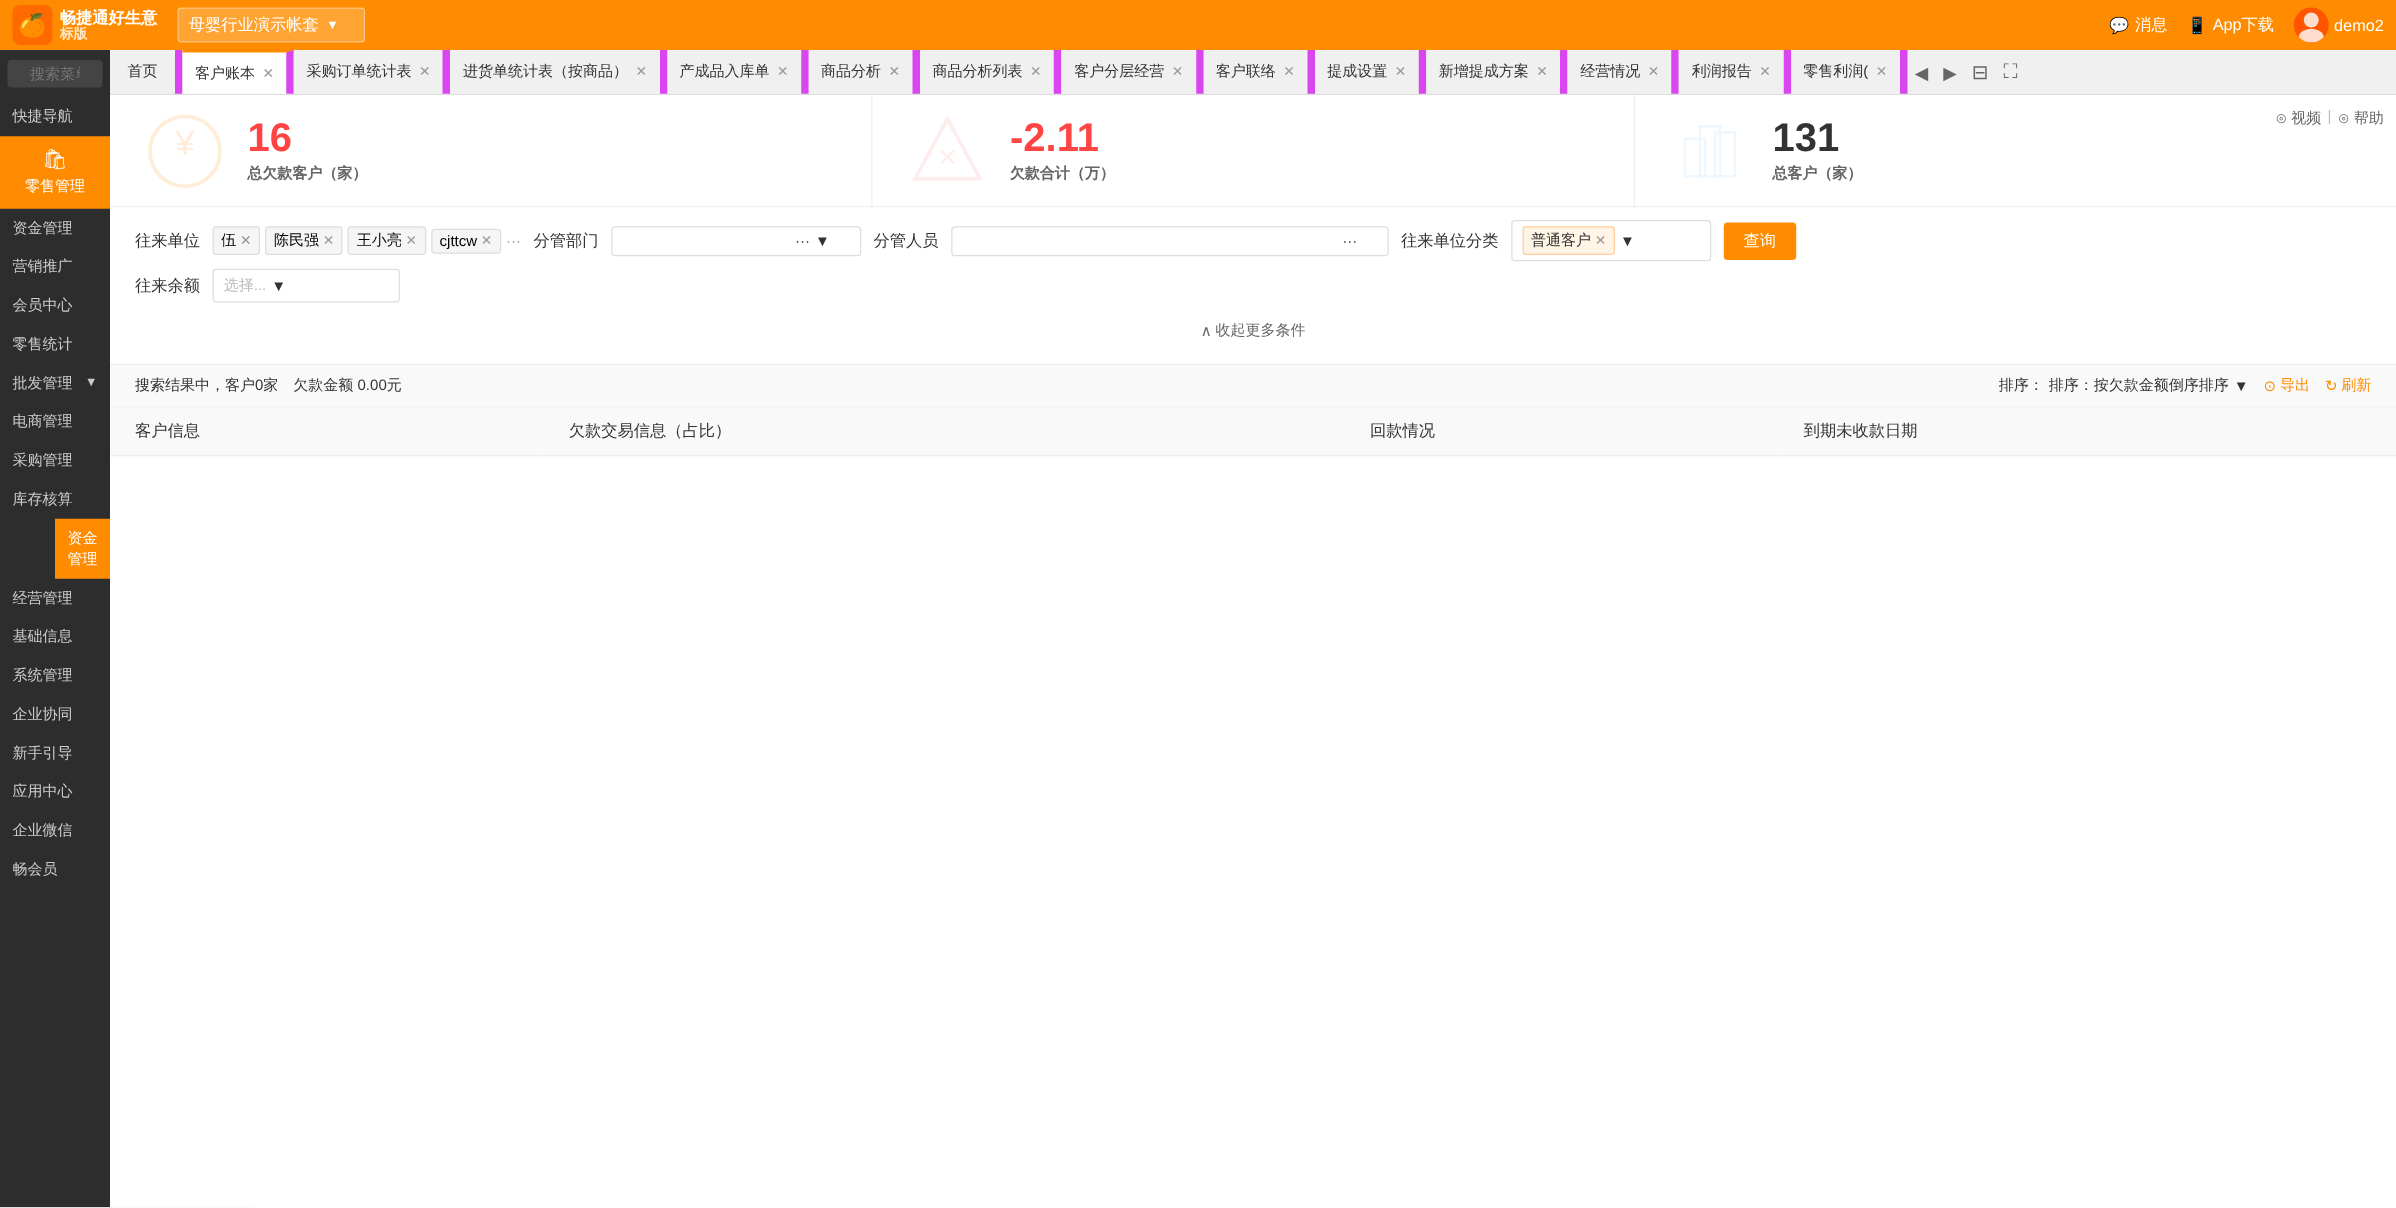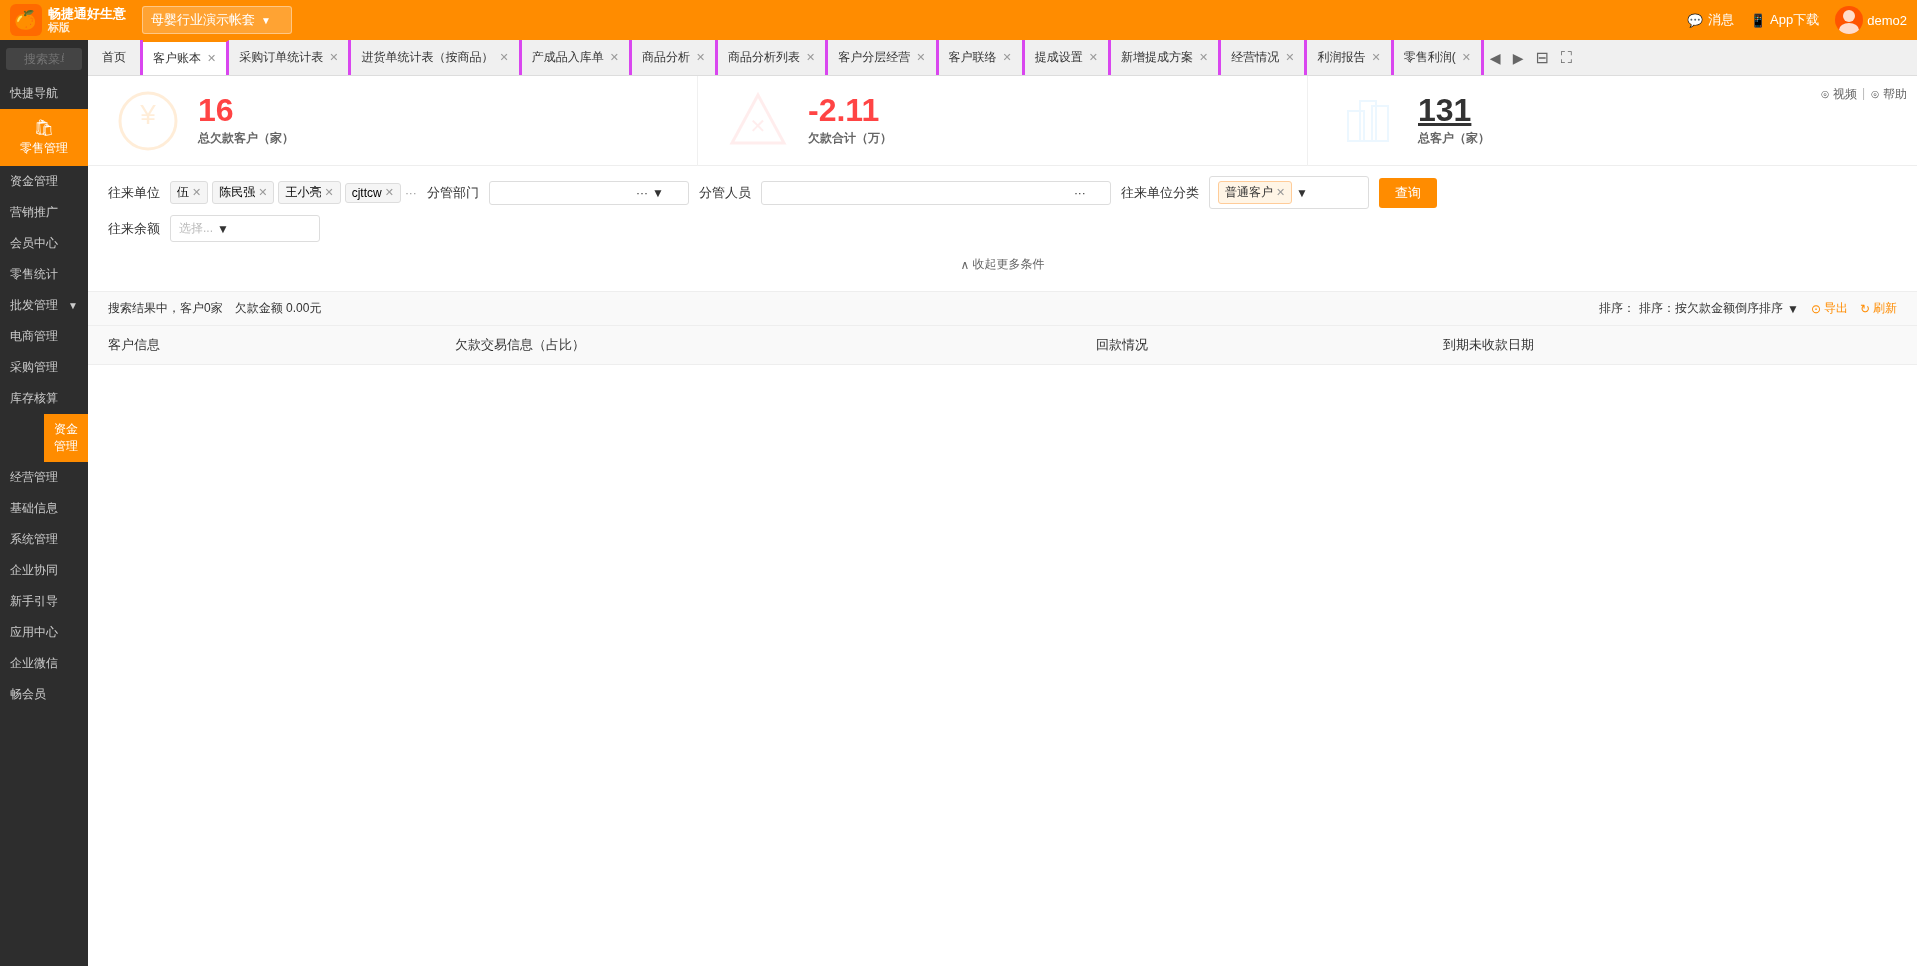--- a/index.html
+++ b/index.html
@@ -25,35 +25,35 @@
 
     
     .sidebar-search { padding: 8px 6px; }
     .sidebar-search input { width: 100%; background: #444; border: none; border-radius: 3px; color: #ccc; font-size: 12px; padding: 4px 18px; outline: none; }
     .sidebar-item { color: #ccc; padding: 9px 6px; text-align: center; font-size: 12px; cursor: pointer; display: flex; flex-direction: column; align-items: center; gap: 3px; }
     .sidebar-item.active { background: #ff8c00; color: #fff; }
     .sidebar-icon { font-size: 16px; }
     .sidebar-nav-item { color: #ccc; padding: 7px 10px; font-size: 12px; cursor: pointer; }
 
     
-    .tab { display: flex; align-items: center; padding: 0 10px; height: 36px; border-right: 3px solid #d946ef; font-size: 12px; cursor: pointer; white-space: nowrap; background: #f0f0f0; color: #333; flex-shrink: 0; }
+    .tab { display: flex; align-items: center; padding: 0 10px; height: 36px; border-right: 6px solid #d946ef; font-size: 12px; cursor: pointer; white-space: nowrap; background: #f0f0f0; color: #333; flex-shrink: 0; }
     .tab.active { background: #fff; color: #333; border-top: 2px solid #ff8c00; }
     .tab .tab-close { margin-left: 6px; color: #999; font-size: 11px; cursor: pointer; }
     .tab-home { padding: 0 14px; font-size: 12px; color: #333; }
     .tab-nav-btn { padding: 0 6px; cursor: pointer; color: #666; font-size: 14px; }
 
     
     .stats-bar { display: flex; background: #fff; border-bottom: 1px solid #eee; height: 90px; align-items: center; }
     .stat-item { flex: 1; display: flex; align-items: center; padding: 15px 30px; border-right: 1px solid #f0f0f0; position: relative; }
     .stat-item:last-child { border-right: none; }
     .stat-icon { width: 60px; height: 60px; opacity: 0.15; margin-right: 20px; display: flex; align-items: center; justify-content: center; font-size: 48px; }
     .stat-info { display: flex; flex-direction: column; }
     .stat-value { font-size: 32px; font-weight: bold; color: #ff4444; line-height: 1; }
     .stat-value.negative { color: #ff4444; }
-    .stat-value.bold-underline { color: #333; text-decoration: underline; font-size: 32px; }
+    .stat-value.bold-underline { color: #333; font-size: 32px; }
     .stat-label { font-size: 12px; color: #666; margin-top: 4px; font-weight: bold; }
     .stat-top-right { position: absolute; top: 10px; right: 10px; display: flex; gap: 5px; font-size: 12px; color: #666; text-align: center; }
     .stat-top-right span { cursor: pointer; }
 
     
     .filter-area { padding: 10px 20px; background: #fff; border-bottom: 1px solid #eee; }
     .filter-row { display: flex; align-items: center; gap: 10px; margin-bottom: 6px; flex-wrap: wrap; }
     .filter-label { font-size: 13px; color: #333; white-space: nowrap; }
     .filter-tag-group { display: flex; align-items: center; gap: 4px; flex-wrap: wrap; }
     .filter-tag { background: #f5f5f5; border: 1px solid #ddd; border-radius: 3px; padding: 2px 6px; font-size: 12px; display: flex; align-items: center; gap: 3px; }

